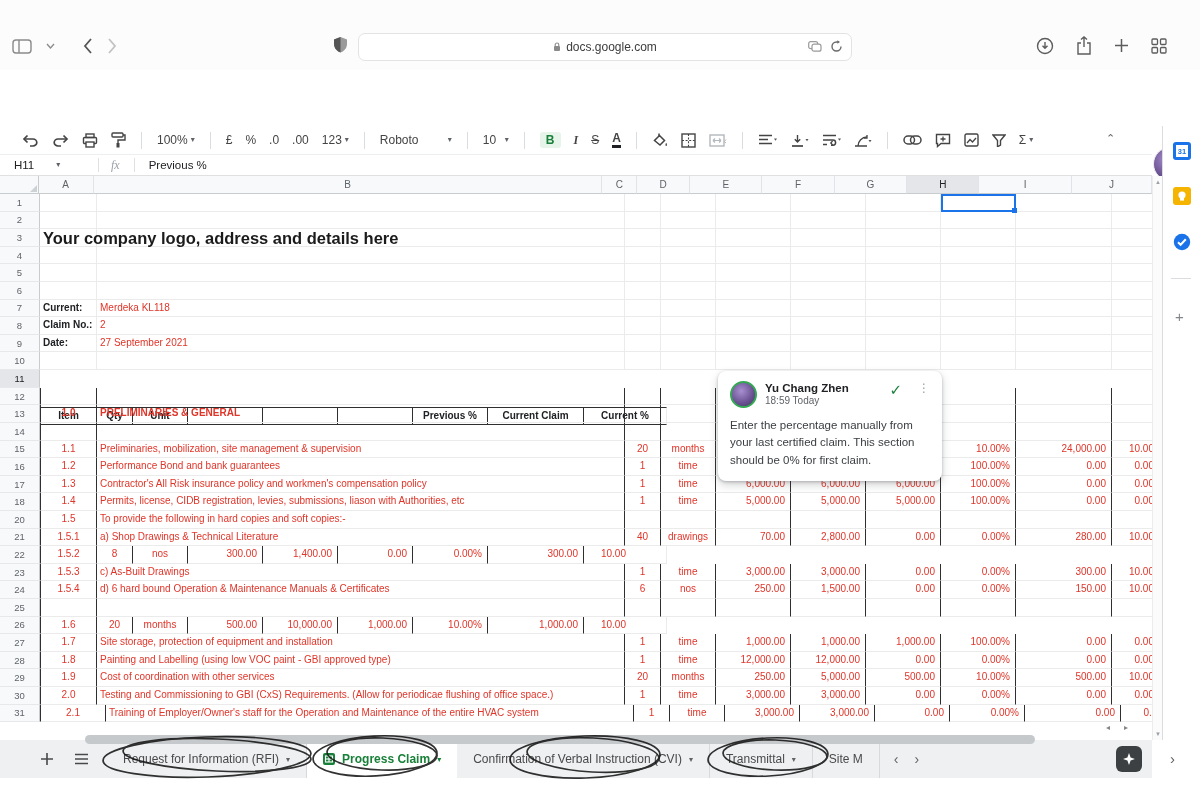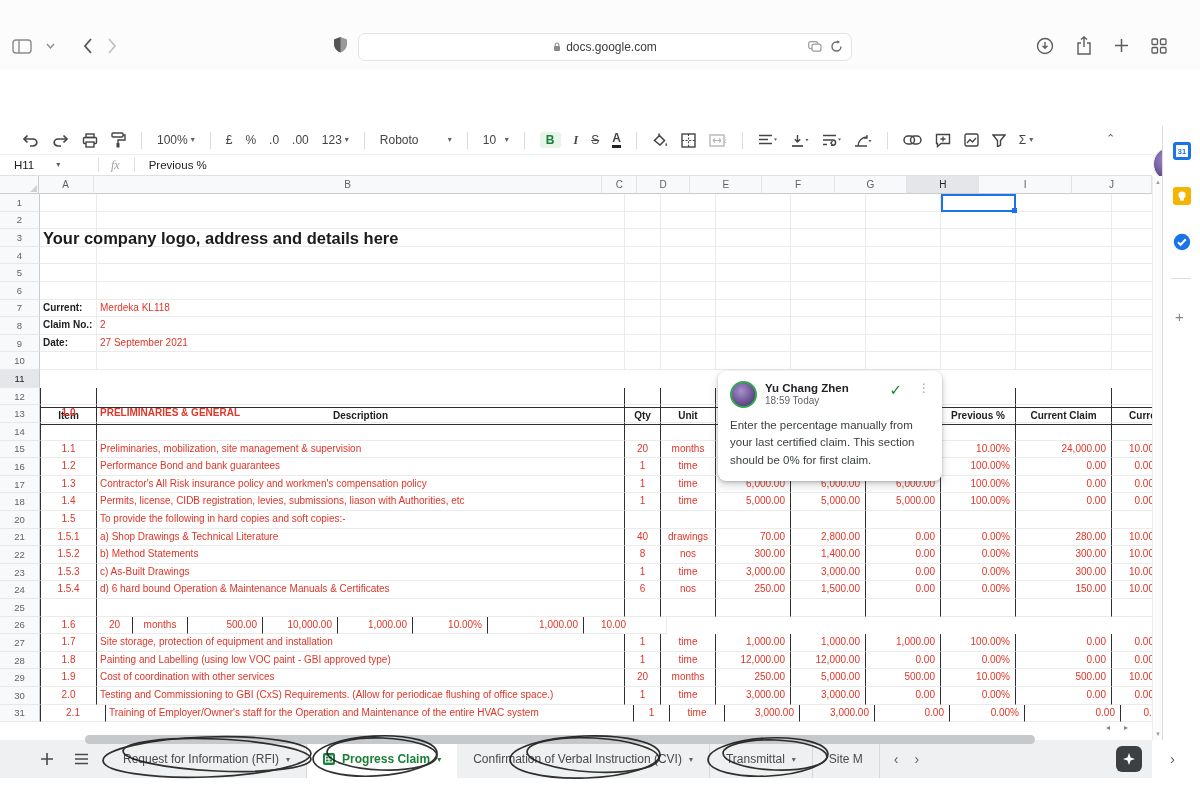--- a/index.html
+++ b/index.html
@@ -556,21 +556,20 @@
         <div class="cell" style="width: 75px;"></div>
         <div class="cell" style="width: 75px;"></div>
         <div class="cell" style="width: 75px;"></div>
         <div class="cell" style="width: 75px;"></div>
         <div class="cell" style="width: 96px;"></div>
         <div class="cell" style="width: 83px;"></div>
       </div>
       <div class="grow">
         <div class="rn sel">11</div>
         <div class="cell bl br bt bb bld ctr" style="width: 57px;">Item</div>
-        <div class="cell br bt bb bld ctr" style="width: 528px;">Description</div>
         <div class="cell br bt bb bld ctr" style="width: 36px;">Qty</div>
         <div class="cell br bt bb bld ctr" style="width: 55px;">Unit</div>
         <div class="cell br bt bb bld ctr" style="width: 75px;"></div>
         <div class="cell br bt bb bld ctr" style="width: 75px;"></div>
         <div class="cell br bt bb bld ctr" style="width: 75px;"></div>
         <div class="cell br bt bb bld ctr" style="width: 75px;">Previous %</div>
         <div class="cell br bt bb bld ctr" style="width: 96px;">Current Claim</div>
         <div class="cell bt bb bld ctr" style="width: 83px;">Current %</div>
       </div>
       <div class="grow">
@@ -686,21 +685,20 @@
         <div class="cell br red rgt" style="width: 75px;">70.00</div>
         <div class="cell br red rgt" style="width: 75px;">2,800.00</div>
         <div class="cell br red rgt" style="width: 75px;">0.00</div>
         <div class="cell br red rgt" style="width: 75px;">0.00%</div>
         <div class="cell br red rgt" style="width: 96px;">280.00</div>
         <div class="cell red j-num" style="width: 83px;">10.00</div>
       </div>
       <div class="grow">
         <div class="rn">22</div>
         <div class="cell bl br red ctr" style="width: 57px;">1.5.2</div>
-        <div class="cell br red" style="width: 528px;">b) Method Statements</div>
         <div class="cell br red ctr" style="width: 36px;">8</div>
         <div class="cell br red ctr" style="width: 55px;">nos</div>
         <div class="cell br red rgt" style="width: 75px;">300.00</div>
         <div class="cell br red rgt" style="width: 75px;">1,400.00</div>
         <div class="cell br red rgt" style="width: 75px;">0.00</div>
         <div class="cell br red rgt" style="width: 75px;">0.00%</div>
         <div class="cell br red rgt" style="width: 96px;">300.00</div>
         <div class="cell red j-num" style="width: 83px;">10.00</div>
       </div>
       <div class="grow">

